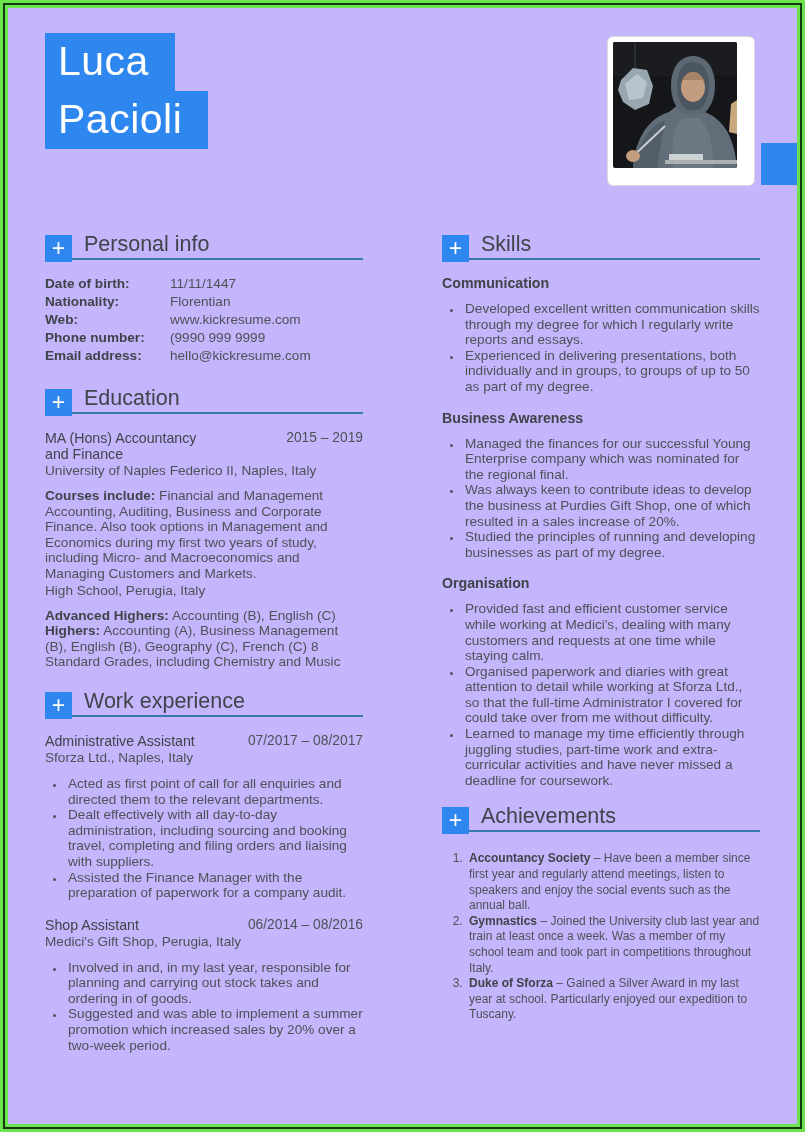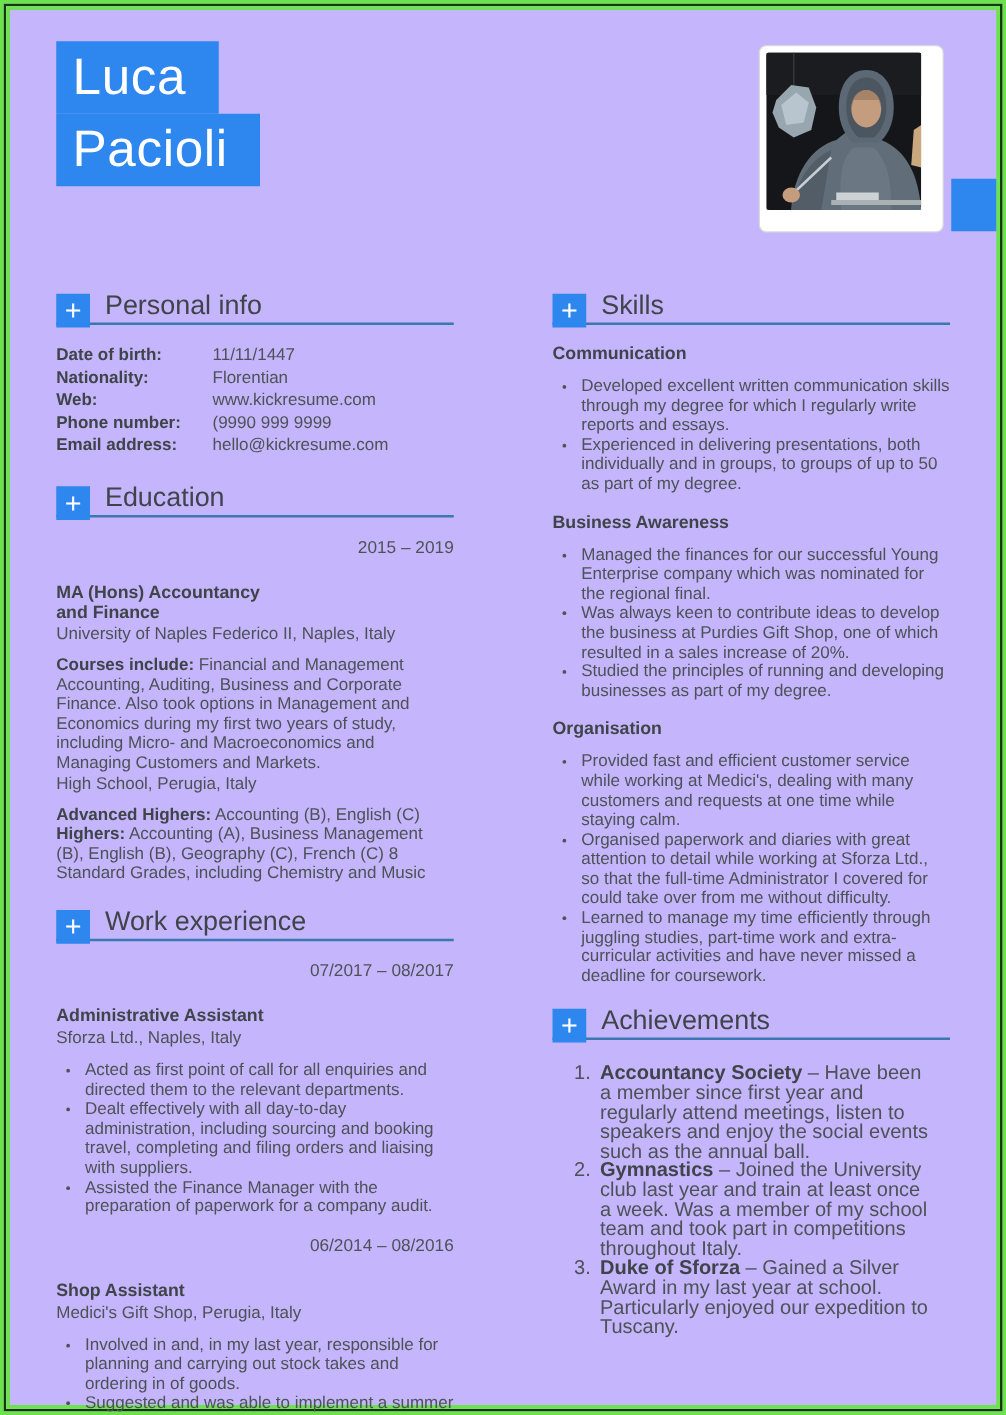--- a/index.html
+++ b/index.html
@@ -44,34 +44,34 @@
   .sec-achv{margin-top:12px;}
 
   
   .fields{margin-top:15px;}
   .fld-row{display:flex;font-size:13.6px;line-height:18px;}
   .fld-label{width:125px;font-weight:bold;color:#3f4448;}
   .fld-value{flex:1;color:#4d5256;}
 
   
   .entry-head{display:flex;justify-content:space-between;margin-top:16px;}
-  .entry-title{font-weight:bold;font-size:14.2px;line-height:16px;color:#3f4448;margin-top:36px;}
+  .entry-title{font-weight:normal;font-size:14.2px;line-height:16px;color:#3f4448;}
   .w175{width:175px;}
   .entry-dates{font-size:13.8px;color:#4d5256;white-space:nowrap;line-height:16px;}
   .entry-sub{font-size:13.6px;color:#4d5256;line-height:16px;margin-top:1px;}
   .entry-desc{margin-top:9px;font-size:13.6px;line-height:15.6px;color:#4d5256;}
   .lead{font-weight:bold;color:#3f4448;}
 
   ul.bullets{margin:10px 0 0;padding-left:21px;color:#4d5256;font-size:13.6px;line-height:15.6px;}
   ul.bullets li{padding-left:2px;}
   ul.bullets li::marker{font-size:.85em;}
 
   .skill-group-name{font-weight:bold;font-size:14.2px;color:#3f4448;margin-top:15px;line-height:16px;}
 
-  ol.achv-list{margin:19px 11px 0;padding-left:24px;font-size:16px;line-height:15.6px;color:#4d5256;}
+  ol.achv-list{margin:19px 0 0;padding-left:24px;font-size:12px;line-height:15.6px;color:#4d5256;}
   ol.achv-list li{padding-left:3px;}
 </style>
 </head>
 <body>
 
 <div class="frame-outer">
 <div class="frame-mid">
 <div class="frame-inner">
 <div class="page">
 

